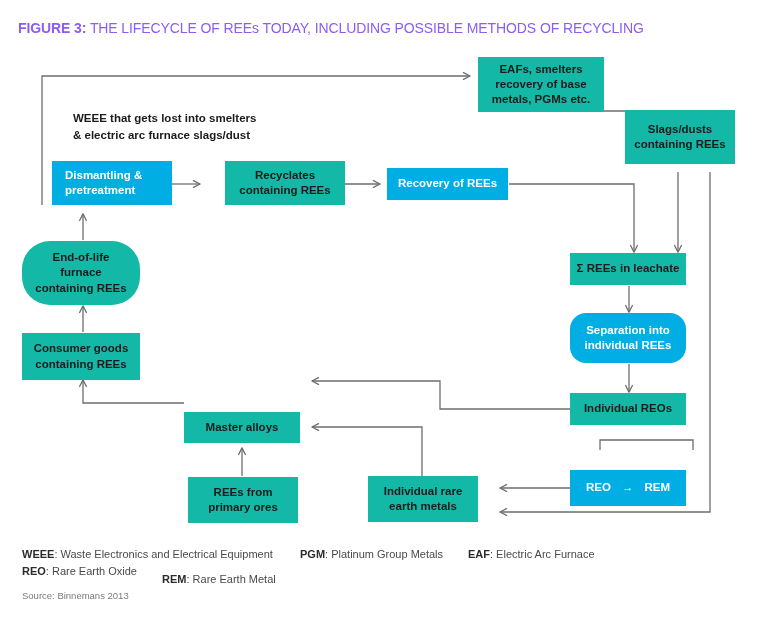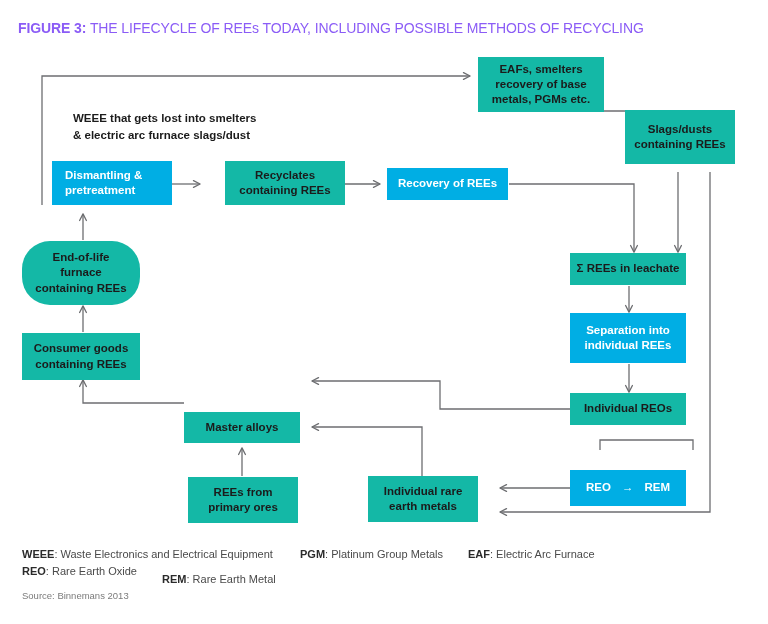--- a/index.html
+++ b/index.html
@@ -118,21 +118,21 @@
     <span class="lines">
       <span>Slags/dusts</span><br>
       <span>containing REEs</span>
     </span>
   </div>
 
   <div class="node teal" style="left:570px;top:253px;width:116px;height:32px;">
     <span class="lines">Σ REEs in leachate</span>
   </div>
 
-  <div class="node blue" style="left:570px;top:313px;width:116px;height:50px;">
+  <div class="node blue" style="left:570px;top:313px;width:116px;height:50px;border-radius:16px;">
     <span class="lines">
       <span>Separation into</span><br>
       <span>individual REEs</span>
     </span>
   </div>
 
   <div class="node teal" style="left:570px;top:393px;width:116px;height:32px;">
     <span class="lines">Individual REOs</span>
   </div>
 

